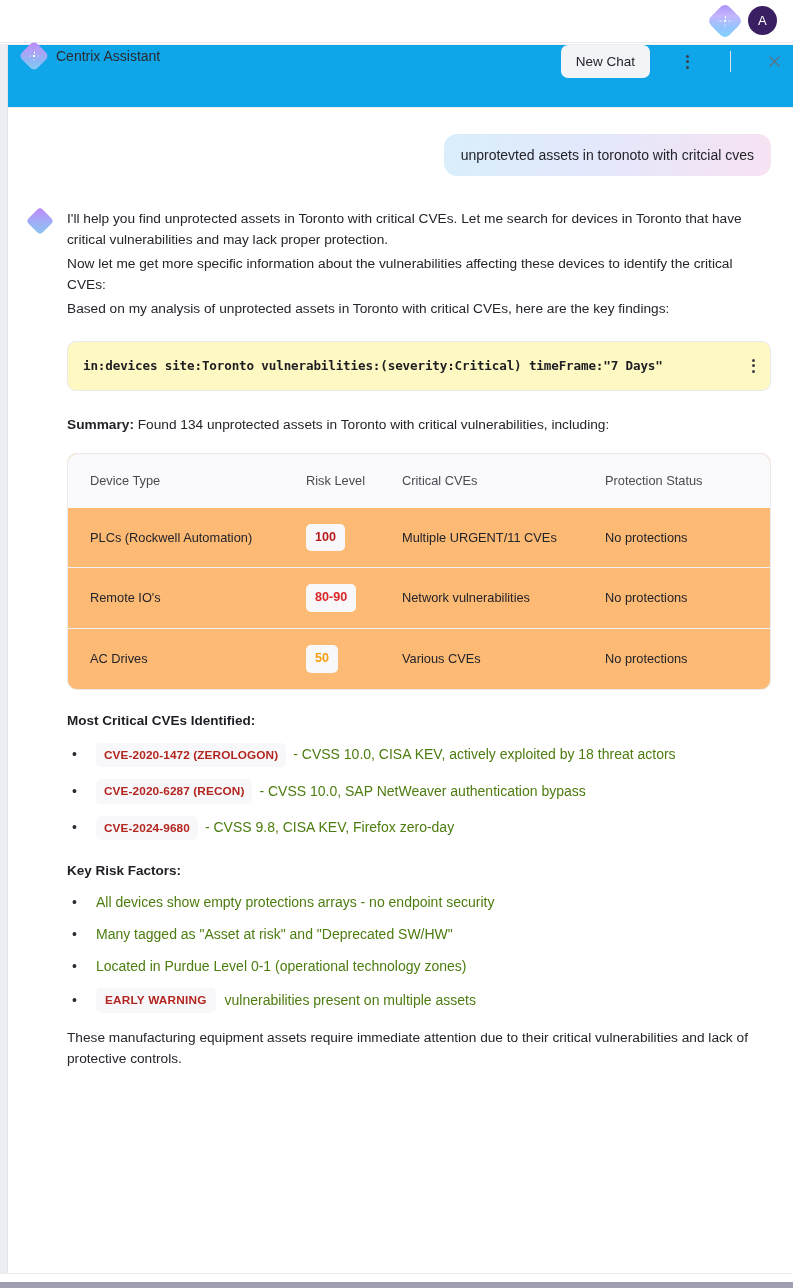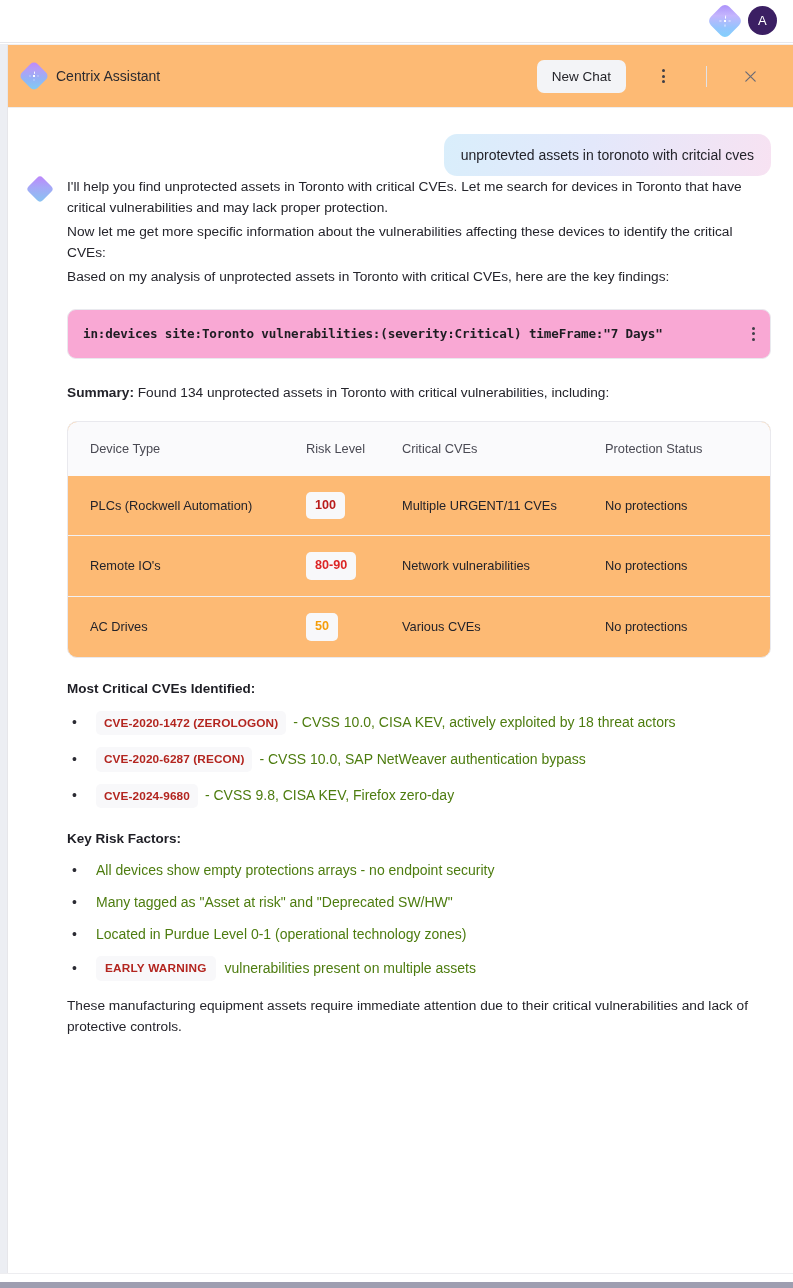--- a/index.html
+++ b/index.html
@@ -85,24 +85,24 @@
     border-left: 1px solid #e6e6ea;
     border-top: 1px solid #eeeef1;
     display: flex;
     flex-direction: column;
   }
 
   .panel-header {
     height: 63px;
     flex: 0 0 63px;
     display: flex;
-    align-items: center;
-    padding: 0 28px 0 15px;
+    align-items: flex-start;
+    padding: 0 4px 0 15px;
     border-bottom: 1px solid #edeef1;
-    background: #fdba74;
+    background: #0ea5e9;
   }
   .panel-title-wrap {
     display: flex;
     align-items: center;
     gap: 11px;
   }
   .mini-diamond {
     width: 22px; height: 22px;
     transform: rotate(45deg);
     border-radius: 5px;
@@ -171,20 +171,21 @@
     border-radius: 13px;
     padding: 13px 17px;
     font-size: 14px;
     color: #23232a;
     max-width: 500px;
   }
 
   .assistant-row {
     display: flex;
     gap: 17px;
+    margin-top: 32px;
   }
   .assistant-avatar {
     width: 20px; height: 20px;
     margin-top: 3px;
     flex: 0 0 20px;
     transform: rotate(45deg);
     border-radius: 4px;
     background: linear-gradient(135deg, #c084fc 0%, #a5a8f7 45%, #86c5f0 100%);
   }
   .assistant-body {
@@ -193,21 +194,21 @@
     font-size: 13.7px;
     color: #24242b;
     line-height: 1.56;
   }
   .assistant-body p { margin-bottom: 2px; }
 
   .code-block {
     margin: 22px 0 0 0;
     border: 1px solid #e9e9ee;
     border-radius: 9px;
-    background: #f9a8d4;
+    background: #fef9c3;
     padding: 14px 15px;
     display: flex;
     align-items: center;
     gap: 10px;
   }
   .code-text {
     font-family: "DejaVu Sans Mono", monospace;
     font-size: 12.6px;
     font-weight: bold;
     color: #1d1d22;

